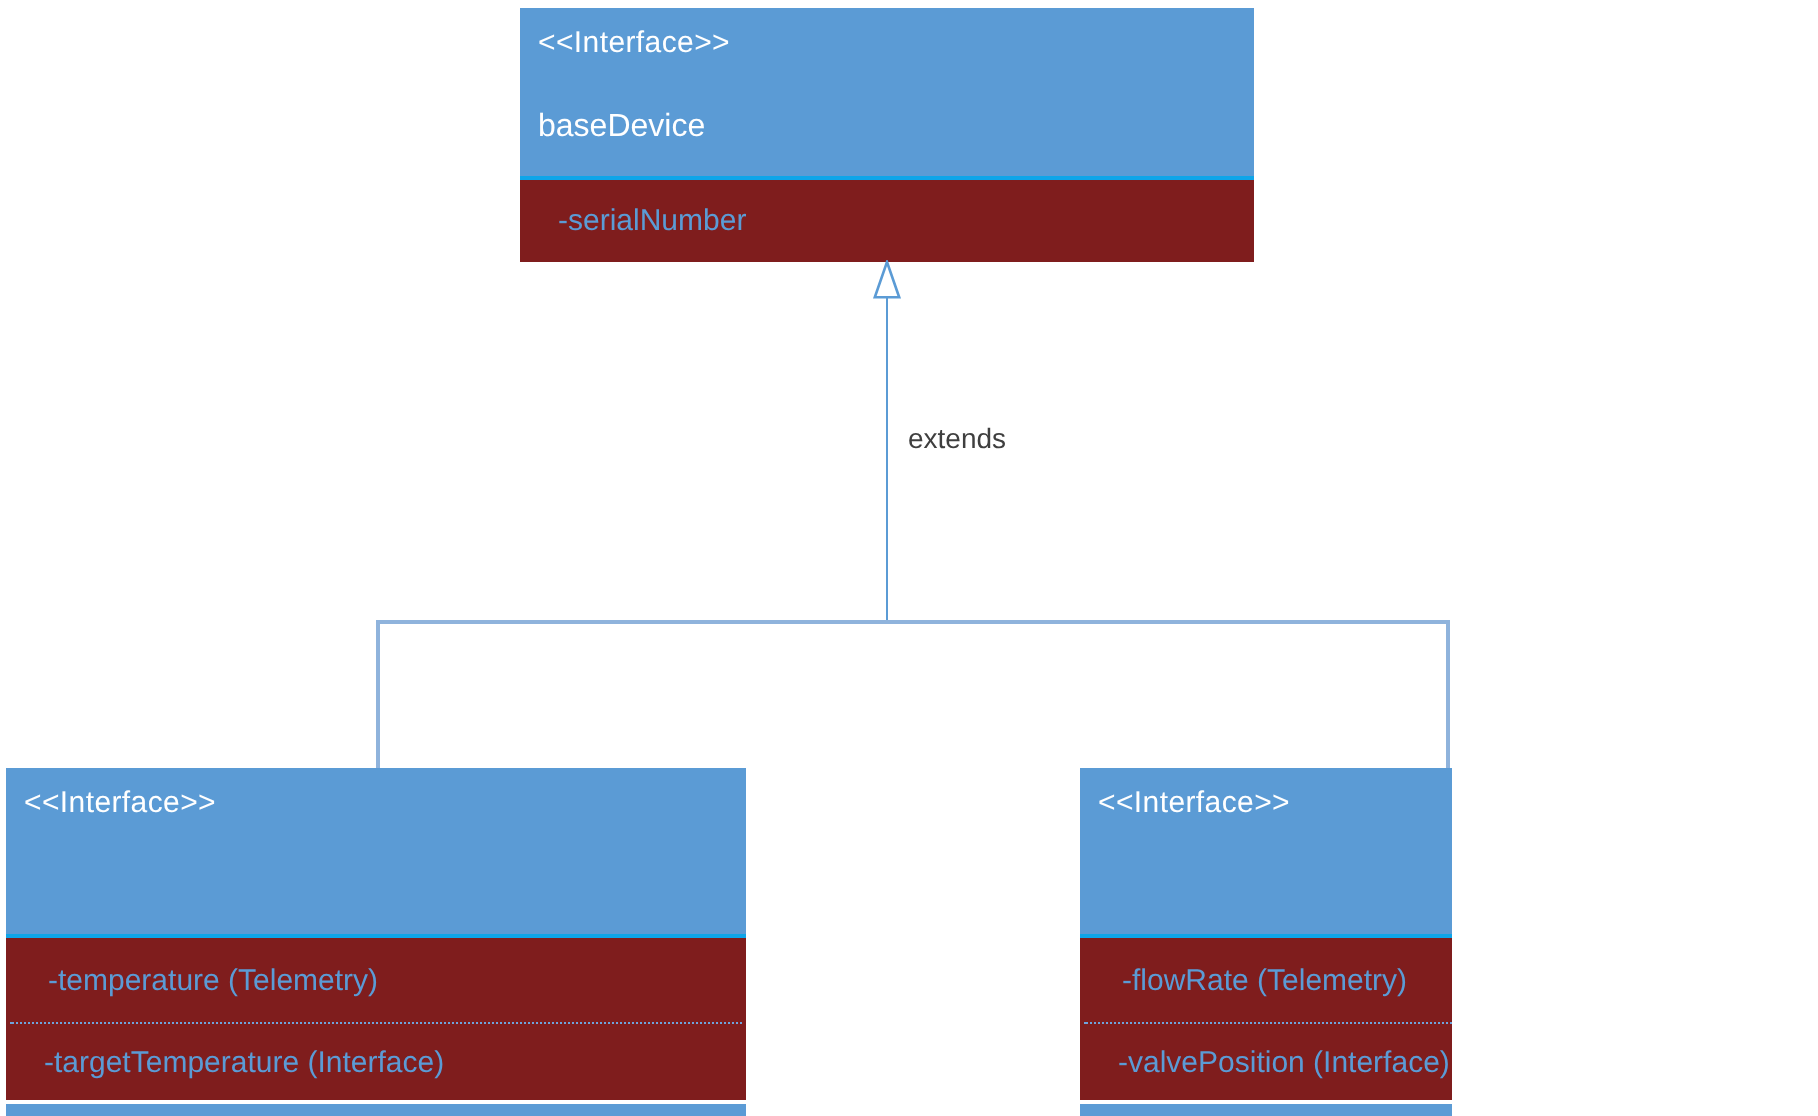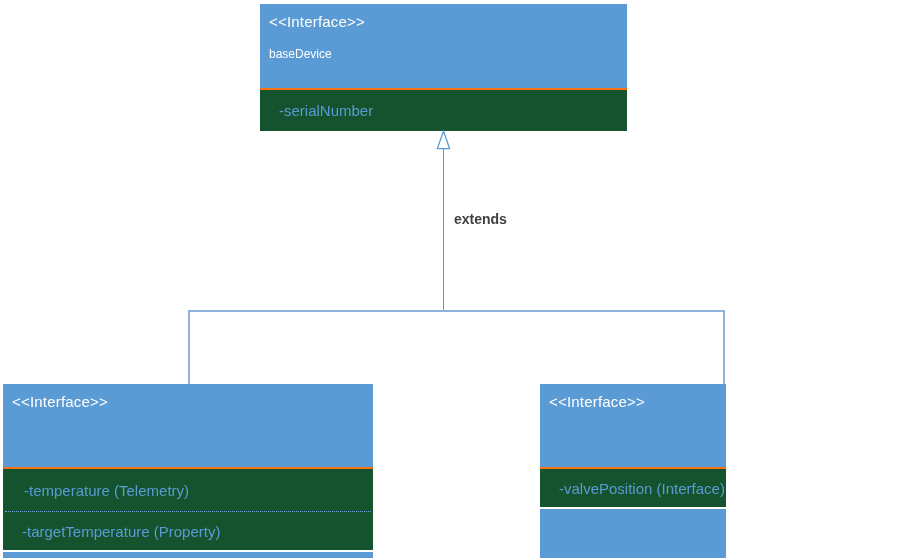--- a/index.html
+++ b/index.html
@@ -28,27 +28,27 @@
     padding: 8px 8px 0 9px;
     box-sizing: border-box;
     flex: 0 0 auto;
   }
   .ibox .stereo {
     font-size: 15px;
     line-height: 19px;
     letter-spacing: 0.2px;
   }
   .ibox .iname {
-    font-size: 12px;
+    font-size: 16px;
     line-height: 26px;
-    margin-top: 10px;
+    margin-top: 20px;
   }
   .ibox .bdy {
-    background: #14532d;
-    border-top: 2px solid #f97316;
+    background: #7f1d1d;
+    border-top: 2px solid #0ea5e9;
     flex: 0 0 auto;
   }
   .attr-row {
     display: flex;
     align-items: center;
     padding-left: 19px;
     font-size: 15px;
     color: #5B9BD5;
     box-sizing: border-box;
   }
@@ -90,21 +90,20 @@
   #arrowhead {
     position: absolute;
     left: 436px; top: 130px;
     width: 15px; height: 20px;
   }
   #edge-label {
     position: absolute;
     left: 454px; top: 211px;
     font-size: 14px;
     color: #3F3F3F;
-    font-weight: bold;
   }
 </style>
 </head>
 <body>
 
 <div id="canvas">
 
   <div class="ibox" id="box-base">
     <div class="hdr">
       <div class="stereo">&lt;&lt;Interface&gt;&gt;</div>
@@ -123,28 +122,29 @@
   <div class="line" id="hline"></div>
   <div class="line" id="ldrop"></div>
   <div class="line" id="rdrop"></div>
 
   <div class="ibox child-box" id="box-thermostat">
     <div class="hdr">
       <div class="stereo">&lt;&lt;Interface&gt;&gt;</div>
     </div>
     <div class="bdy">
       <div class="attr-row r1 attr-sep">-temperature (Telemetry)</div>
-      <div class="attr-row r2">-targetTemperature (Property)</div>
+      <div class="attr-row r2">-targetTemperature (Interface)</div>
     </div>
     <div class="footer-strip"></div>
   </div>
 
   <div class="ibox child-box" id="box-flow">
     <div class="hdr">
       <div class="stereo">&lt;&lt;Interface&gt;&gt;</div>
     </div>
     <div class="bdy">
+      <div class="attr-row r1 attr-sep">-flowRate (Telemetry)</div>
       <div class="attr-row r2">-valvePosition (Interface)</div>
     </div>
     <div class="footer-strip"></div>
   </div>
 
 </div>
 
 </body></html>

